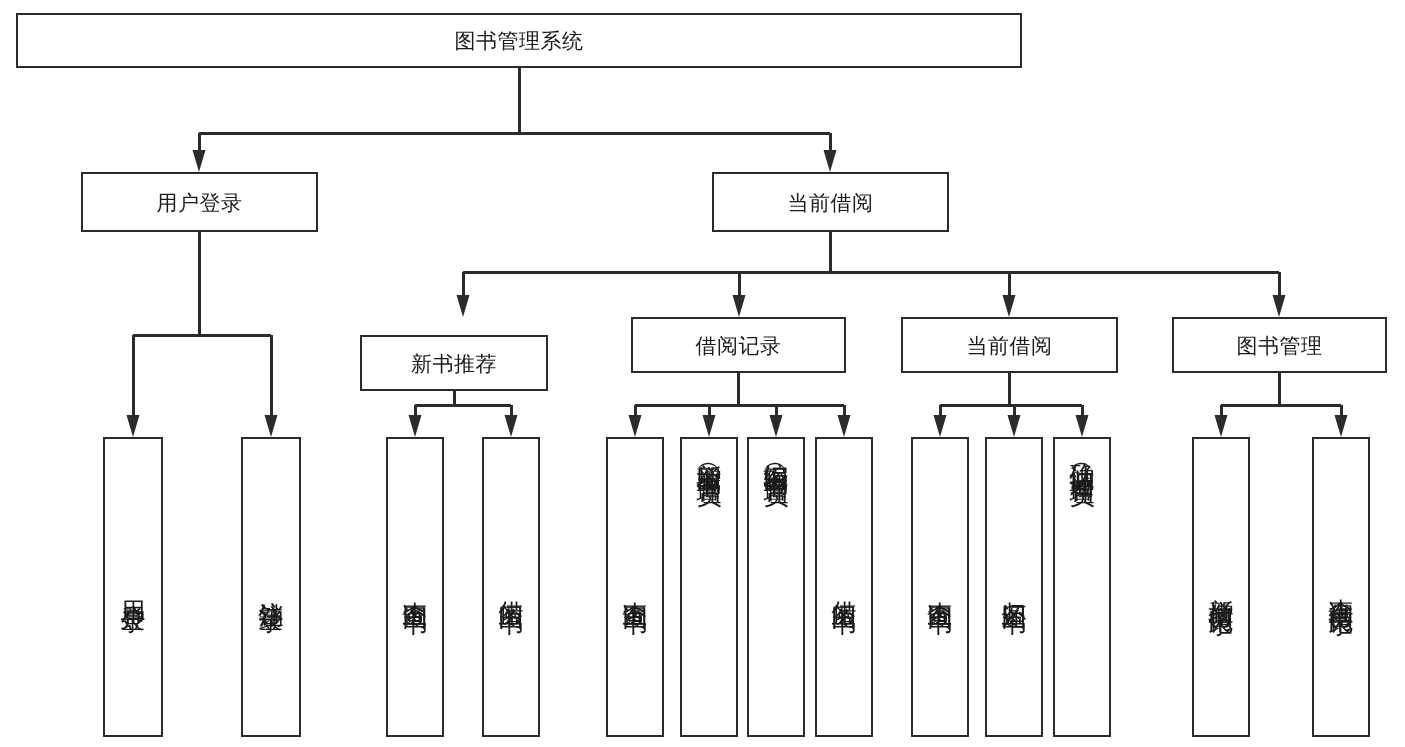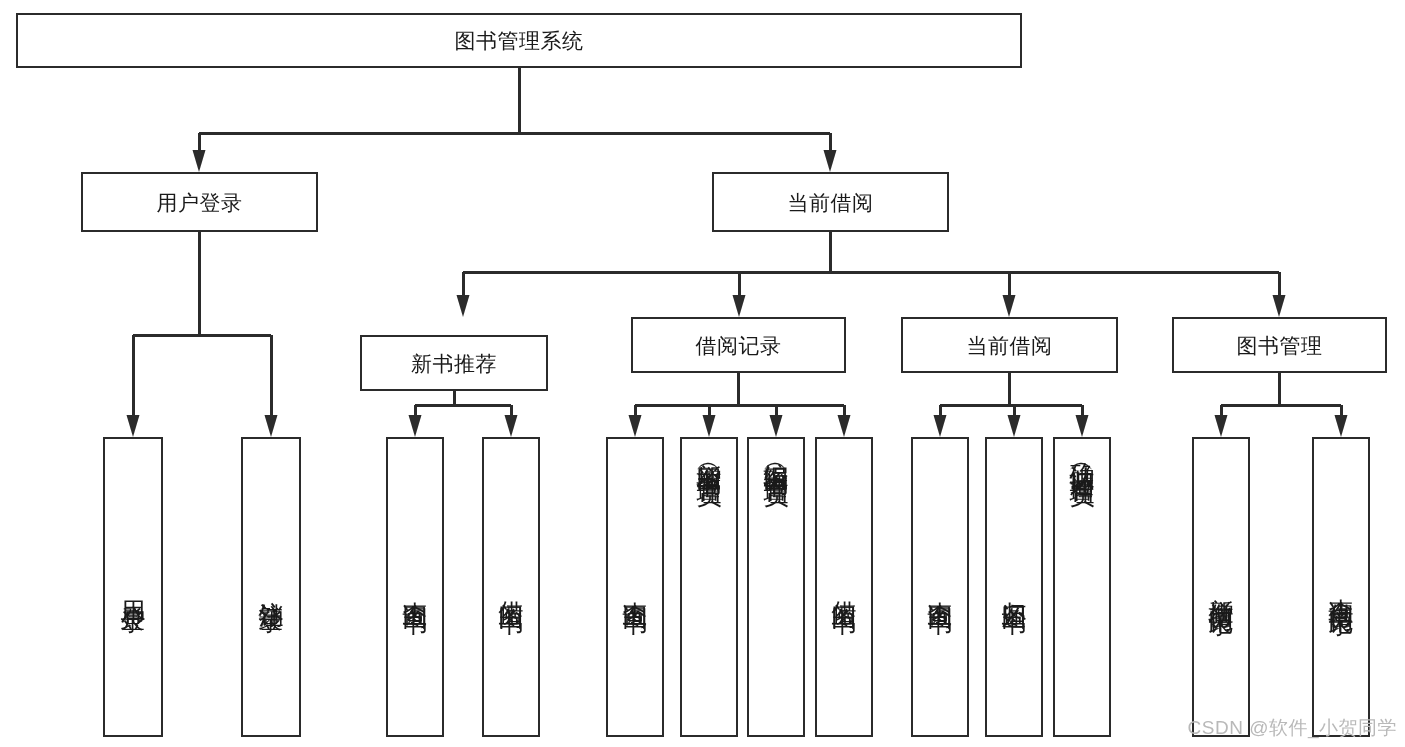--- a/index.html
+++ b/index.html
@@ -186,15 +186,14 @@
         <span class="node-label" style="color: rgb(26, 26, 26);">确认归还（管理员）</span>
       </div>
       <div class="node vertical centered" style="left: 1192px; top: 437px; width: 58px; height: 300px; border-color: rgb(43, 43, 43); background: rgb(255, 255, 255);">
         <span class="node-label" style="color: rgb(26, 26, 26);">新增借阅记录</span>
       </div>
       <div class="node vertical centered" style="left: 1312px; top: 437px; width: 58px; height: 300px; border-color: rgb(43, 43, 43); background: rgb(255, 255, 255);">
         <span class="node-label" style="color: rgb(26, 26, 26);">查询借阅记录</span>
       </div>
     </div>
 
-  <div class="watermark">CSDN @软件_小贺同学</div>
 
 </div>
 
 </body></html>

